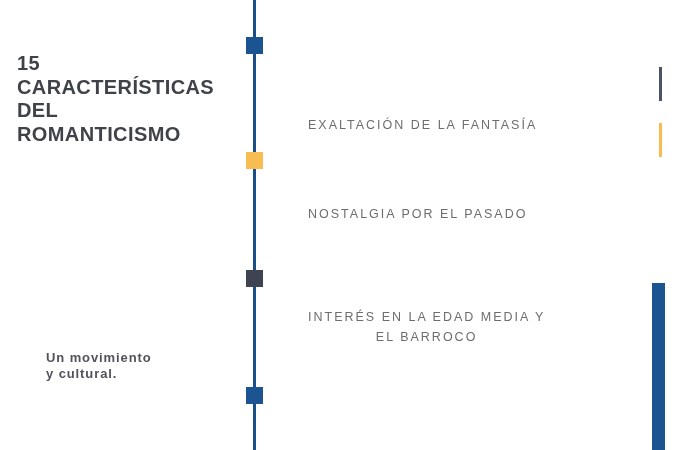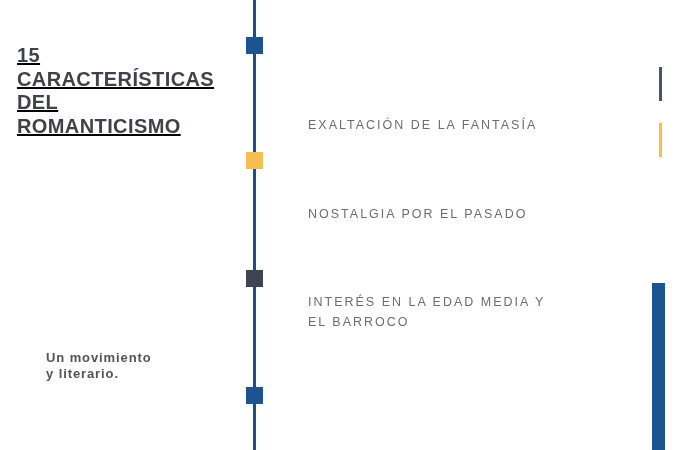--- a/index.html
+++ b/index.html
@@ -19,23 +19,22 @@
     width: 680px;
     height: 450px;
     background: #ffffff;
     overflow: hidden;
   }
 
   
   #title-block {
     position: absolute;
     left: 17px;
-    top: 44px;
+    top: 52px;
     width: 225px;
-    text-decoration: underline;
   }
   #title-block .line {
     display: block;
     font-size: 20px;
     font-weight: bold;
     line-height: 23.5px;
     letter-spacing: 0.4px;
     color: #3f4349;
     white-space: nowrap;
   }
@@ -121,40 +120,40 @@
 
   <div id="title-block">
     <span class="line">15</span>
     <span class="line">CARACTERÍSTICAS</span>
     <span class="line">DEL</span>
     <span class="line">ROMANTICISMO</span>
   </div>
 
   <div id="subtitle-block">
     <span class="sline">Un movimiento</span>
-    <span class="sline">y literario.</span>
+    <span class="sline">y cultural.</span>
   </div>
 
   <div id="timeline-axis"></div>
 
   <div class="marker navy" style="top:37px;"></div>
   <div class="marker amber" style="top:152px;"></div>
   <div class="marker slate" style="top:270px;"></div>
   <div class="marker navy" style="top:387px;"></div>
 
 
   <div class="item-label" style="top:115px;">
     <span>EXALTACIÓN DE LA FANTASÍA</span>
   </div>
 
   <div class="item-label" style="top:204px;">
     <span>NOSTALGIA POR EL PASADO</span>
   </div>
 
-  <div class="item-label" style="top:292px;">
+  <div class="item-label" style="top:307px;text-align:center;">
     <span>INTERÉS EN LA EDAD MEDIA Y</span>
     <span class="l2">EL BARROCO</span>
   </div>
 
 
   <div class="side-bar" id="side-bar-dark"></div>
   <div class="side-bar" id="side-bar-amber"></div>
   <div class="side-bar" id="side-bar-blue"></div>
 
 </div>

